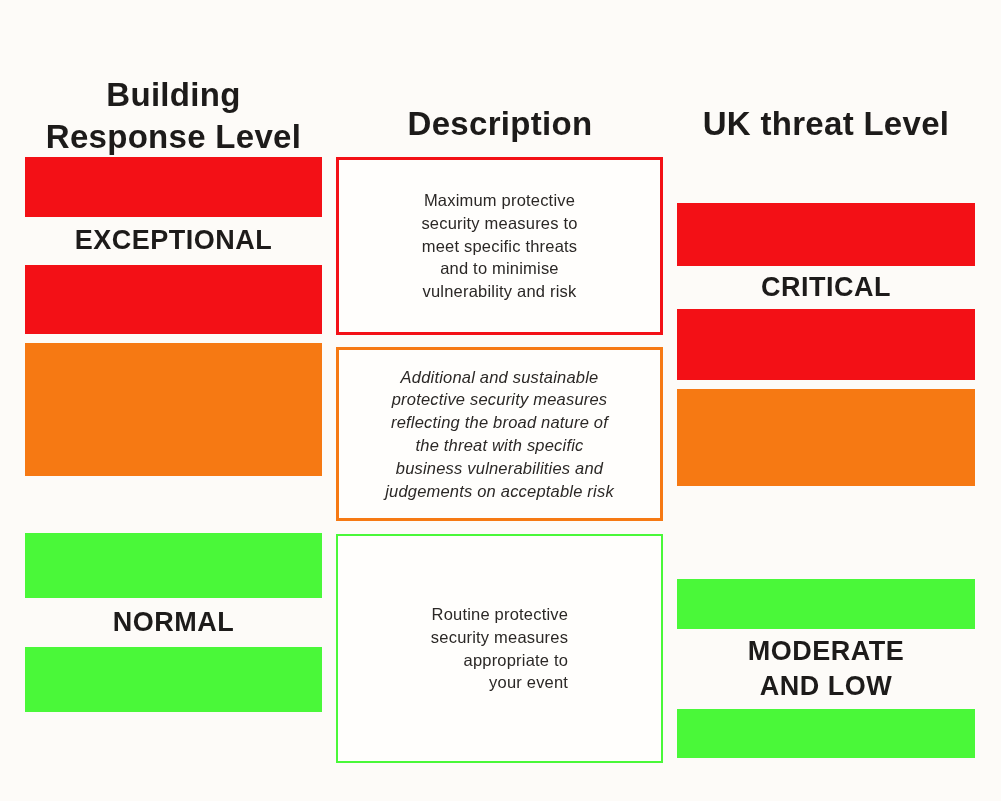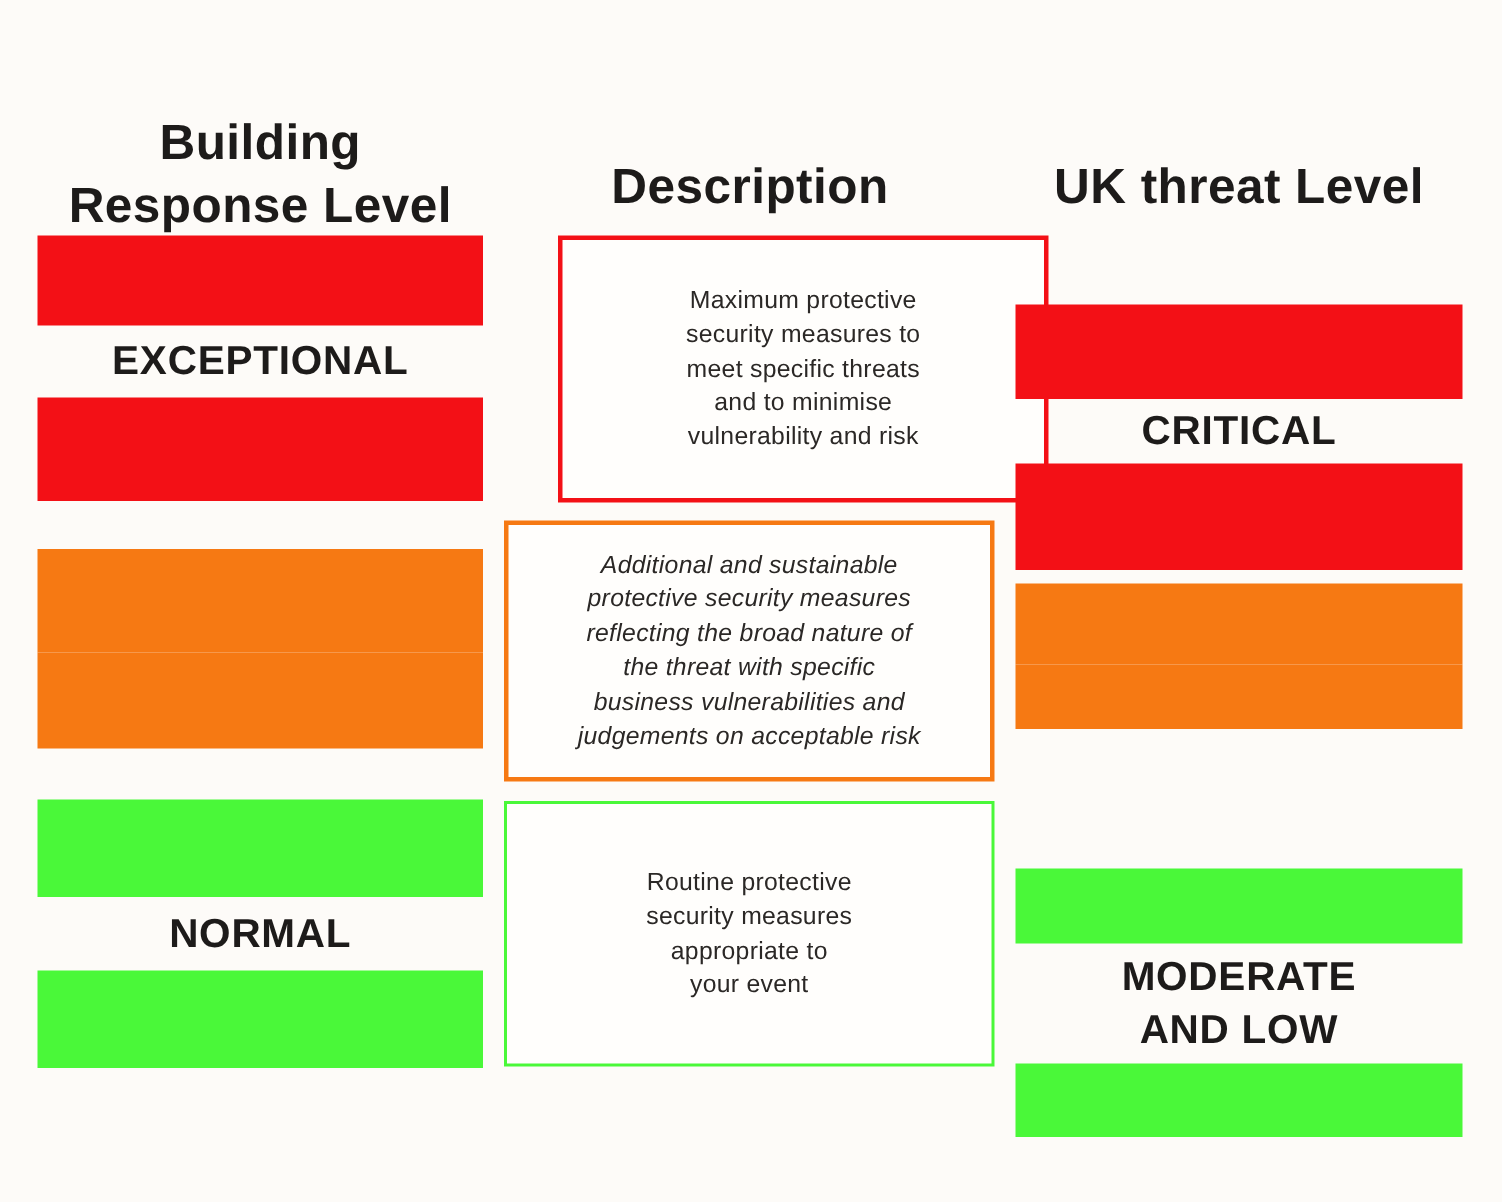--- a/index.html
+++ b/index.html
@@ -25,21 +25,21 @@
   }
   .hdr-building { left: 25px; top: 74px; width: 297px; }
   .hdr-desc     { left: 337px; top: 103px; width: 326px; }
   .hdr-uk       { left: 677px; top: 103px; width: 298px; }
 
   .cell {
     position: absolute;
     display: flex;
     flex-direction: column;
   }
-  .col-left  { left: 25px;  width: 297px; justify-content: center; }
+  .col-left  { left: 25px;  width: 297px; }
   .col-right { left: 677px; width: 298px; margin-top: 46px; }
   .row1 { top: 157px; height: 177px; }
   .row2 { top: 343px; height: 178px; }
   .row3 { top: 533px; height: 179px; }
 
   .bar { width: 100%; }
   
   .l1 .bar-top { height: 60px; } .l1 .bar-bottom { height: 69px; }
   .l2 .bar-top { height: 69px; } .l2 .bar-bottom { height: 64px; }
   .l3 .bar-top { height: 65px; } .l3 .bar-bottom { height: 65px; }
@@ -66,21 +66,21 @@
     left: 336px;
     width: 327px;
     background: #fffefc;
     display: flex;
     align-items: center;
     justify-content: center;
     text-align: center;
   }
   .box1 { top: 157px; height: 178px; border: 3px solid; }
   .box2 { top: 347px; height: 174px; border: 3px solid; }
-  .box3 { top: 534px; height: 177px; border: 2px solid; }
+  .box3 { top: 534px; height: 229px; border: 2px solid; text-align: right; }
 
   .desc-text {
     font-size: 16.5px;
     line-height: 1.38;
     white-space: pre-line;
     color: #2b2826;
     letter-spacing: 0.2px;
   }
 </style>
 </head>
@@ -92,21 +92,21 @@
 Response Level</div>
   <div class="col-header hdr-uk">UK threat Level</div>
   <div class="col-header hdr-desc">Description</div>
 
   <div class="cell col-left row1 l1">
     <div class="bar bar-top" style="background-color: rgb(243, 16, 22);"></div>
     <div class="cell-label">EXCEPTIONAL</div>
     <div class="bar bar-bottom" style="background-color: rgb(243, 16, 22);"></div>
   </div>
 
-  <div class="desc-box box1" style="border-color: rgb(243, 16, 22); margin-left: 36px;">
+  <div class="desc-box box1" style="border-color: rgb(243, 16, 22);">
     <div class="desc-text">Maximum protective
 security measures to
 meet specific threats
 and to minimise
 vulnerability and risk</div>
   </div>
 
   <div class="cell col-right row1 r1">
     <div class="bar bar-top" style="background-color: rgb(243, 16, 22);"></div>
     <div class="cell-label">CRITICAL</div>

